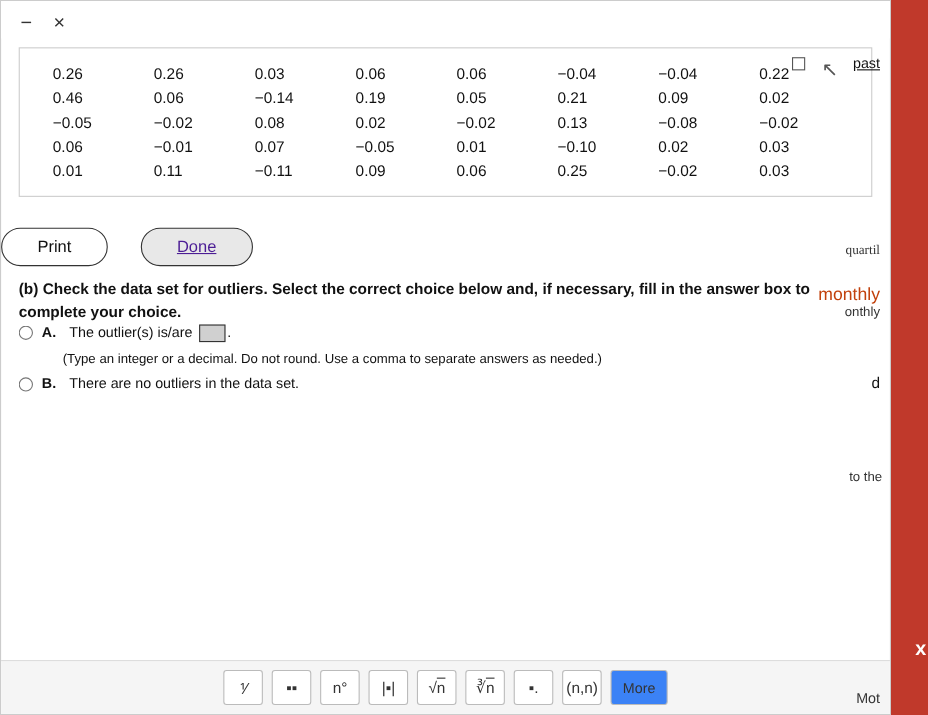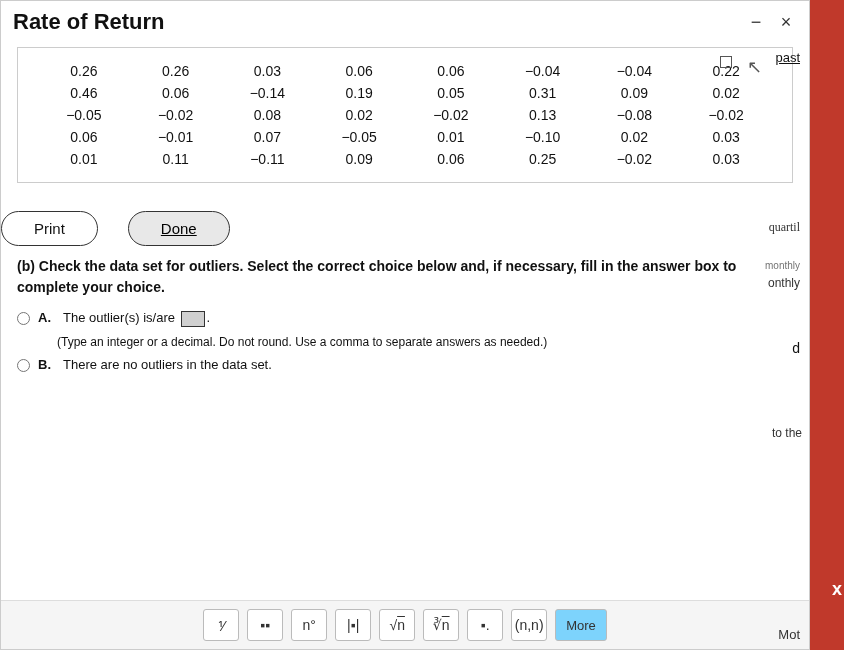--- a/index.html
+++ b/index.html
@@ -86,21 +86,21 @@
 
     .data-table {
       width: 100%;
       border-collapse: collapse;
     }
 
     .data-table td {
       padding: 3px 10px;
       font-size: 14px;
       color: #111;
-      text-align: center;
+      text-align: left;
       white-space: nowrap;
     }
 
     
     .cursor-icon {
       position: absolute;
       top: 8px;
       right: 30px;
       font-size: 18px;
       color: #555;
@@ -134,21 +134,21 @@
       color: #111;
     }
 
     .btn-done {
       padding: 8px 32px;
       font-size: 15px;
       border: 1.5px solid #333;
       border-radius: 20px;
       background: #e8e8e8;
       cursor: pointer;
-      color: #000000;
+      color: #4c1d95;
       text-decoration: underline;
     }
 
     
     .to-the-label {
       position: absolute;
       right: 42px;
       bottom: 210px;
       font-size: 12px;
       color: #333;
@@ -158,21 +158,20 @@
     .question-area {
       margin: 0 16px;
       flex: 1;
     }
 
     .question-b {
       font-size: 14px;
       font-weight: bold;
       color: #111;
       line-height: 1.5;
-      margin-bottom: 12px;
     }
 
     .choice-row {
       display: flex;
       align-items: flex-start;
       gap: 8px;
       margin-bottom: 8px;
       font-size: 13px;
       color: #111;
     }
@@ -221,21 +220,21 @@
       font-size: 14px;
       border-radius: 3px;
       color: #333;
     }
 
     .toolbar-btn-more {
       padding: 0 10px;
       height: 32px;
       display: flex;
       align-items: center;
-      background: #7dd3fc;
+      background: #3b82f6;
       border: 1px solid #bbb;
       cursor: pointer;
       font-size: 13px;
       border-radius: 3px;
       color: #333;
     }
 
     
     .past-label {
       position: absolute;
@@ -280,43 +279,42 @@
       top: 220px;
       font-size: 12px;
       color: #333;
       font-family: Liberation Serif, serif;
     }
 
     .monthly-label {
       position: absolute;
       right: 44px;
       top: 260px;
-      font-size: 10px;
-      color: #737373;
+      font-size: 16px;
+      color: #c2410c;
     }
 
     .onthly-label {
       position: absolute;
       right: 44px;
       top: 276px;
       font-size: 12px;
       color: #333;
     }
   </style>
 </head>
 <body>
 
 <div class="right-sidebar">
   <span class="x-label">x</span>
 </div>
 
 <div class="main-window">
 
   <div class="title-bar">
-    <span class="title-bar-title">Rate of Return</span>
     <div class="title-bar-controls">
       <button class="title-btn">−</button>
       <button class="title-btn">×</button>
     </div>
   </div>
 
   <div class="data-table-container">
     <div class="small-square"></div>
     <div class="cursor-icon">↖</div>
     <table class="data-table">
@@ -330,21 +328,21 @@
             <td>−0.04</td>
             <td>−0.04</td>
             <td>0.22</td>
           </tr>
           <tr>
             <td>0.46</td>
             <td>0.06</td>
             <td>−0.14</td>
             <td>0.19</td>
             <td>0.05</td>
-            <td>0.31</td>
+            <td>0.21</td>
             <td>0.09</td>
             <td>0.02</td>
           </tr>
           <tr>
             <td>−0.05</td>
             <td>−0.02</td>
             <td>0.08</td>
             <td>0.02</td>
             <td>−0.02</td>
             <td>0.13</td>

